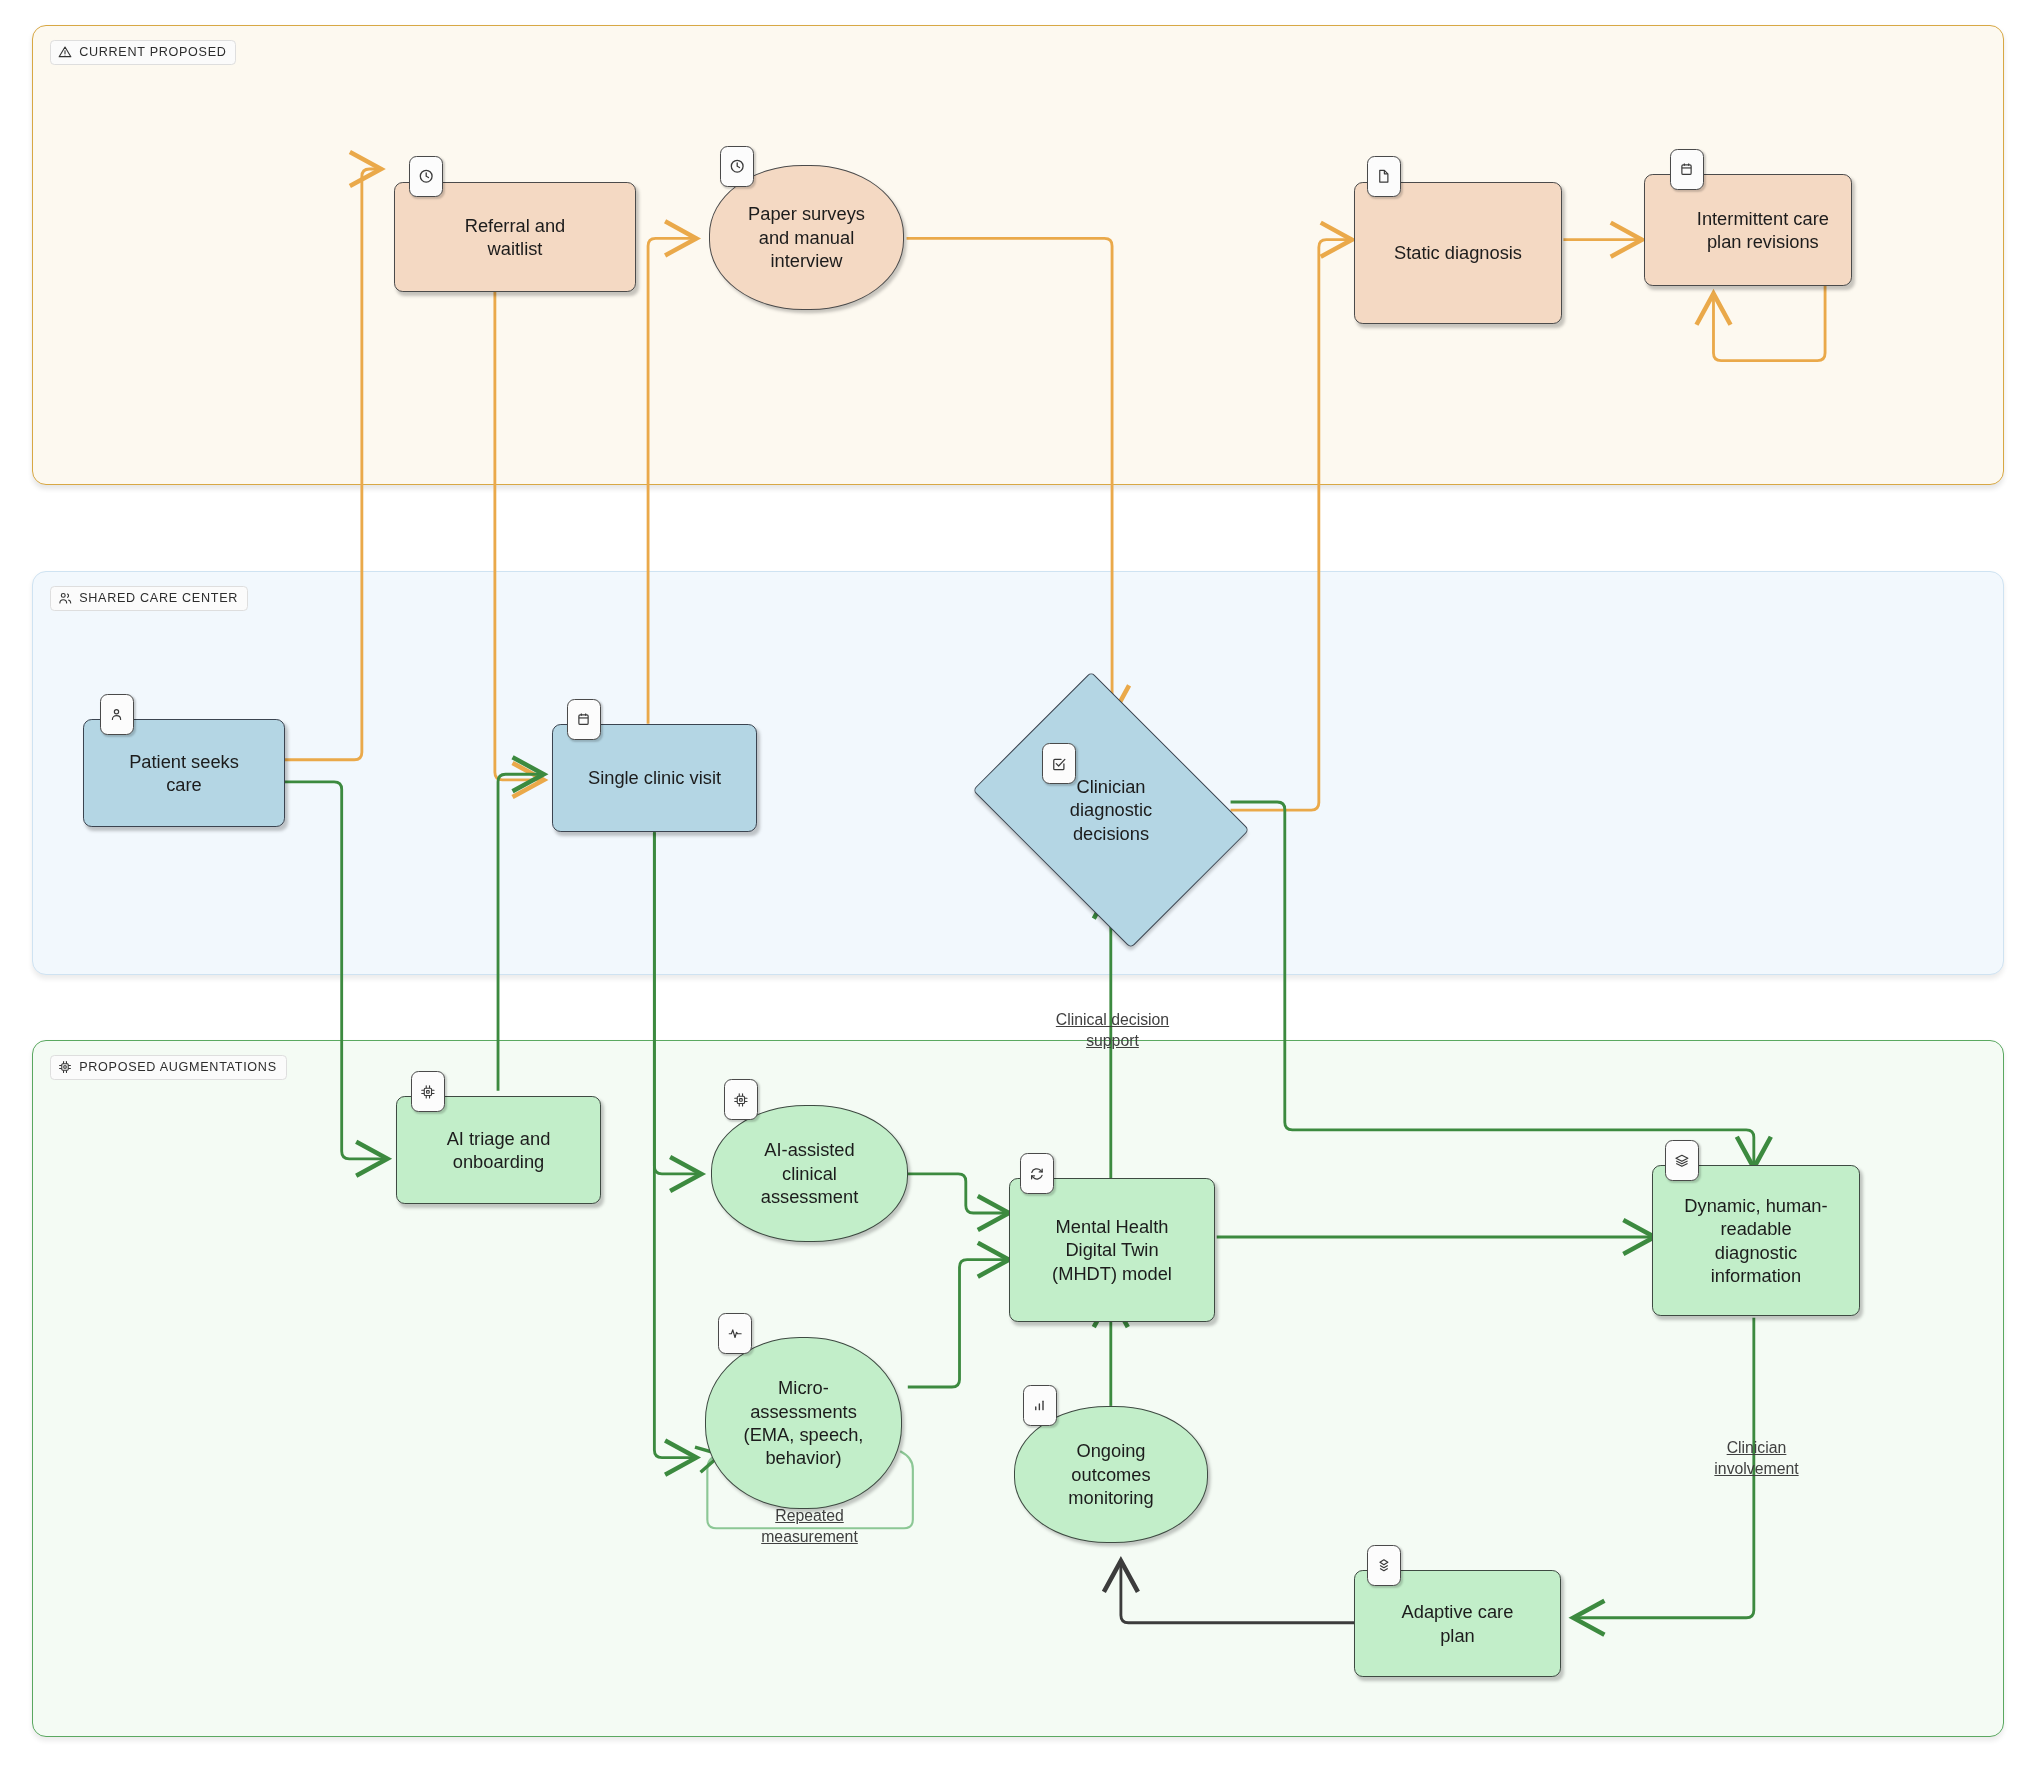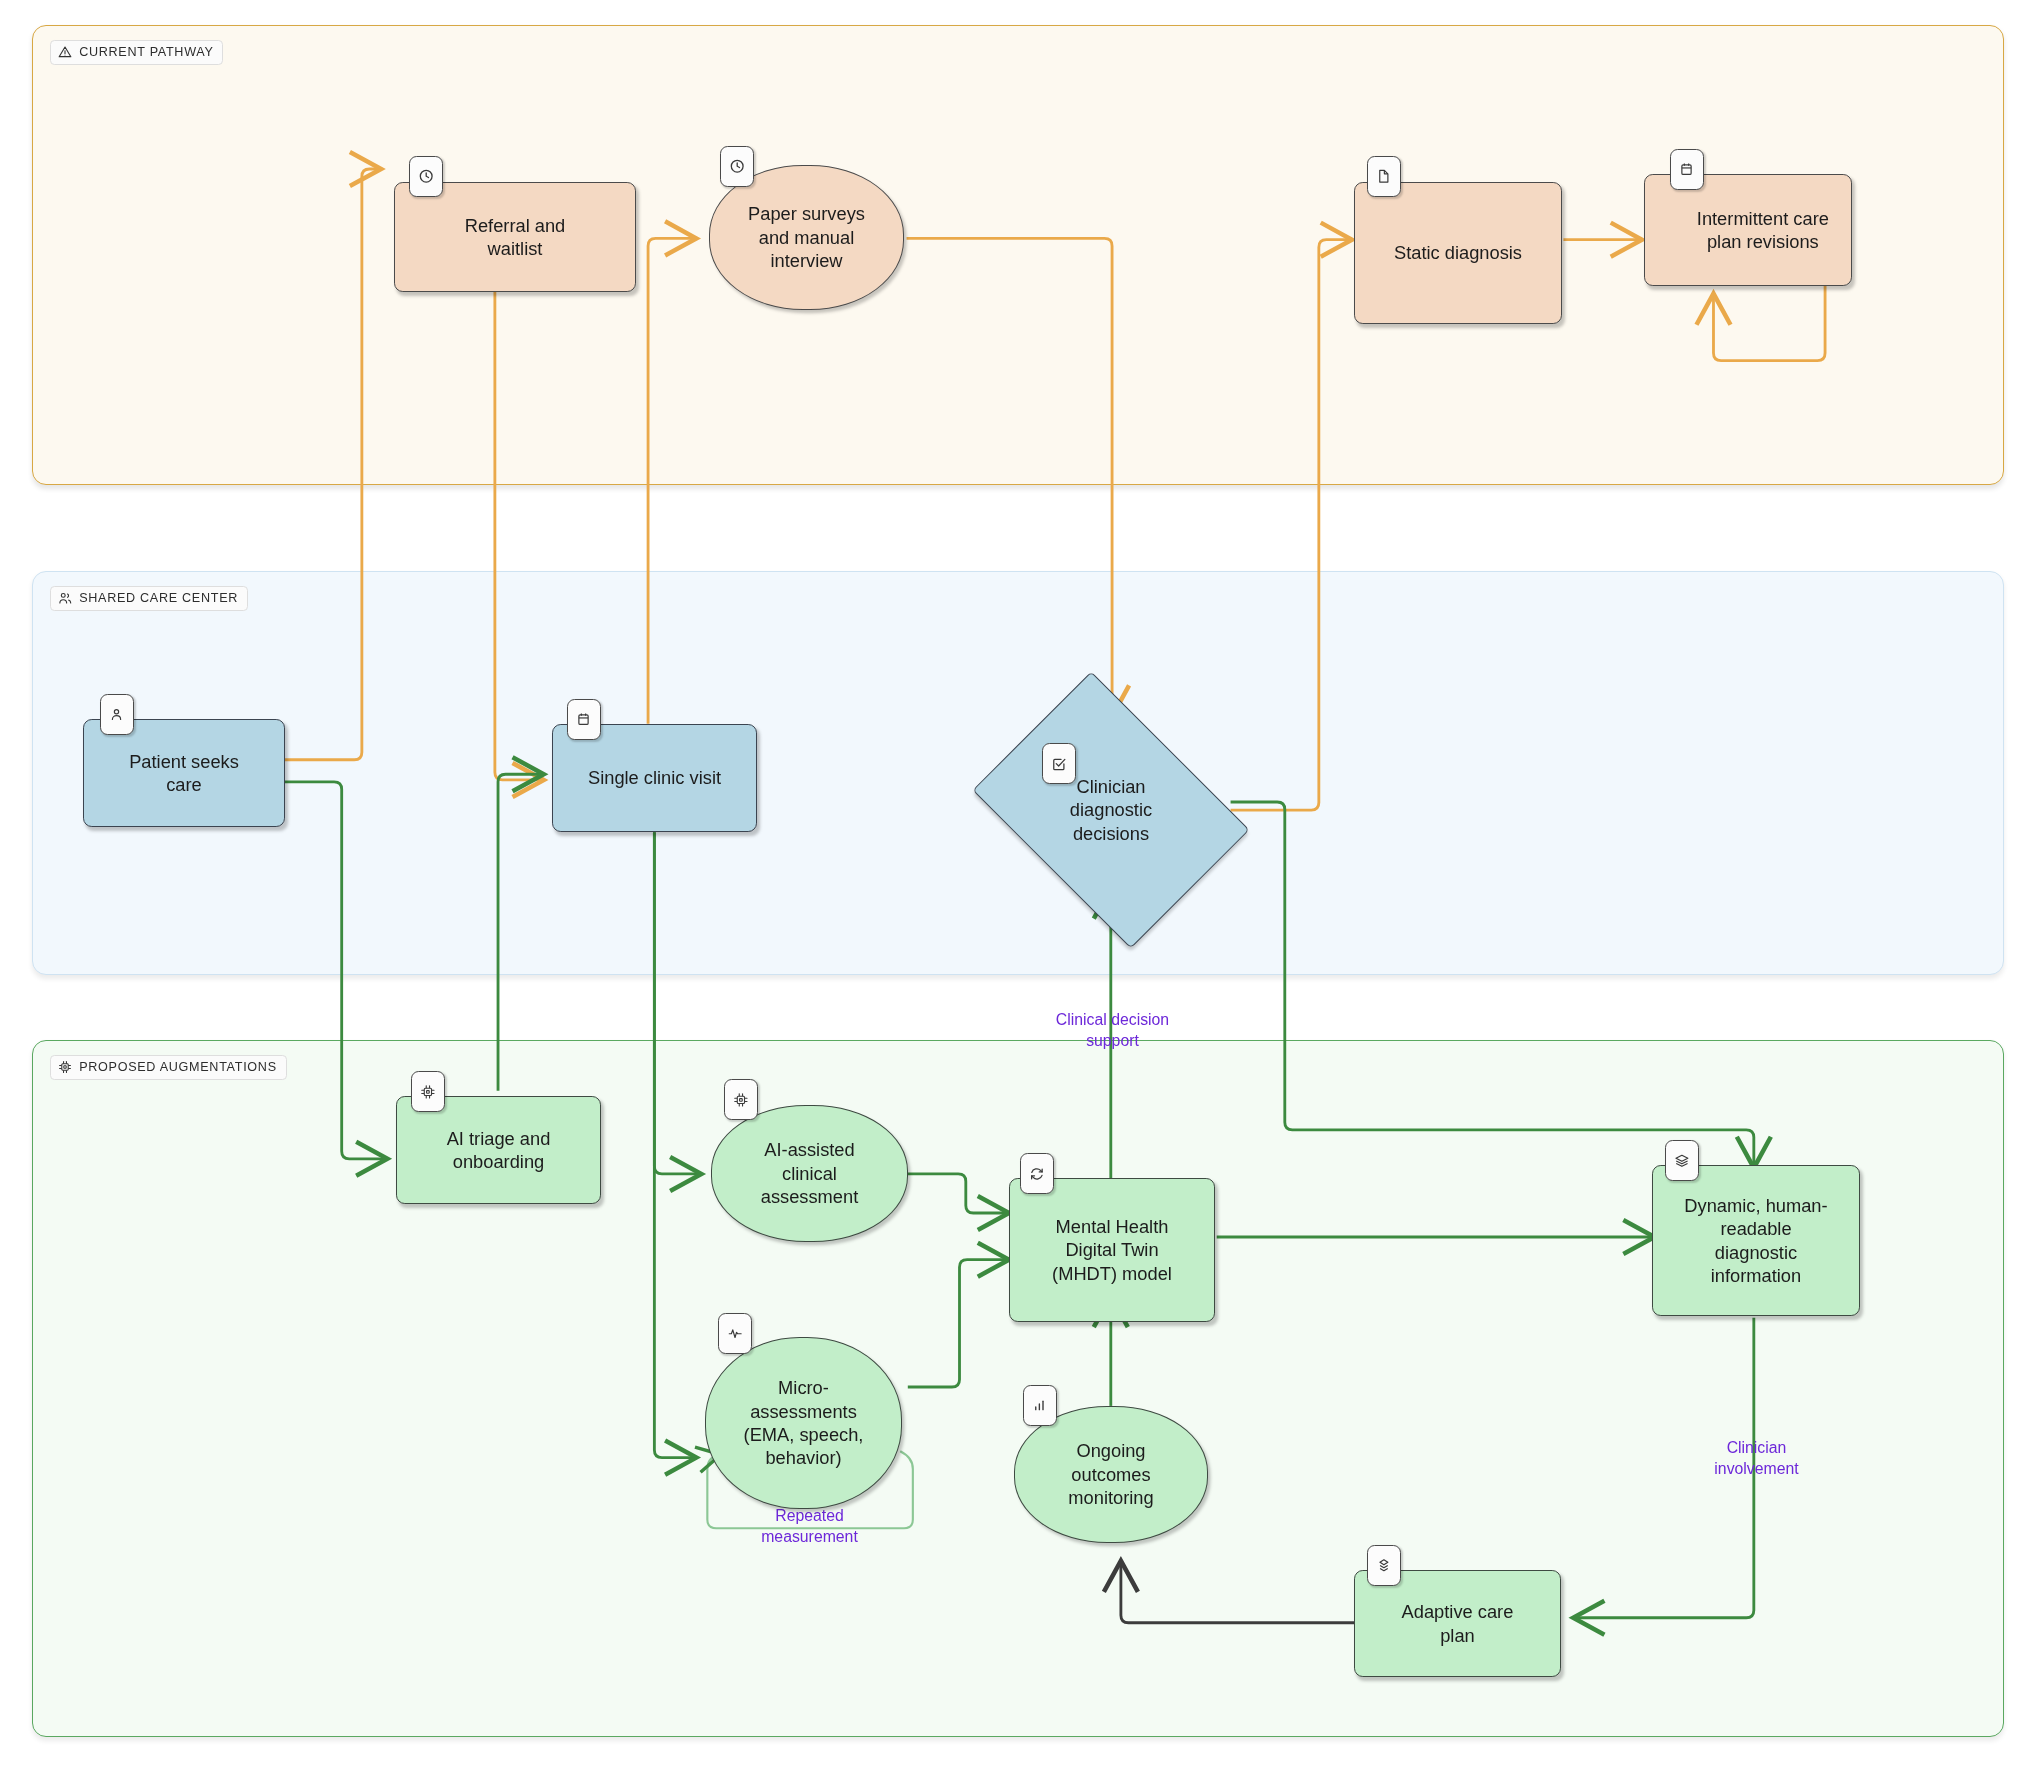--- a/index.html
+++ b/index.html
@@ -34,38 +34,38 @@
     text-align:center;font-size:18.3px;line-height:1.28;color:#1c1c1c;}
 
   
   .badge{position:absolute;width:31.5px;height:39px;background:#fcfcfc;border:1.9px solid #4a4a4a;
     border-radius:7.6px;display:flex;align-items:center;justify-content:center;z-index:8;
     box-shadow:1.3px 1.3px 1.9px rgba(0,0,0,.18);}
   .badge svg{display:block;}
 
   
   svg#edges{position:absolute;left:0;top:0;width:2035px;height:1783px;z-index:3;overflow:visible;}
-  .elbl{position:absolute;z-index:4;font-size:15.8px;line-height:1.3;color:#6d28d9;text-align:center;
-    background:transparent;white-space:pre-line;}
+  .elbl{position:absolute;z-index:4;font-size:15.8px;line-height:1.3;color:#404040;text-align:center;
+    background:transparent;white-space:pre-line;text-decoration:underline;}
 </style>
 </head>
 <body>
 
 <div id="canvas">
 
   <div class="group current" style="left:31.5px;top:25px;width:1972px;height:460px;">
     <div class="group-label">
       <span>
         <svg width="14" height="14" viewBox="0 0 24 24" fill="none" stroke="#333" stroke-width="1.9" stroke-linecap="round" stroke-linejoin="round">
           <path d="M12 3.5 L22 20 L2 20 Z"></path>
             <line x1="12" y1="10" x2="12" y2="14.5"></line>
           <circle cx="12" cy="17.3" r="0.9" fill="#333" stroke="none"></circle>
         </svg>
       </span>
-      <span>CURRENT PATHWAY</span>
+      <span>CURRENT PROPOSED</span>
     </div>
   </div>
 
   <div class="group shared" style="left:31.5px;top:571px;width:1972px;height:404px;">
     <div class="group-label">
       <span>
         <svg width="14" height="14" viewBox="0 0 24 24" fill="none" stroke="#333" stroke-width="1.9" stroke-linecap="round" stroke-linejoin="round">
           <circle cx="9" cy="7.5" r="3.3"></circle>
             <path d="M3.2 20.5c0-3.4 2.6-5.6 5.8-5.6s5.8 2.2 5.8 5.6"></path>
           <path d="M16.3 5.2a3.1 3.1 0 0 1 0 5.6"></path>

